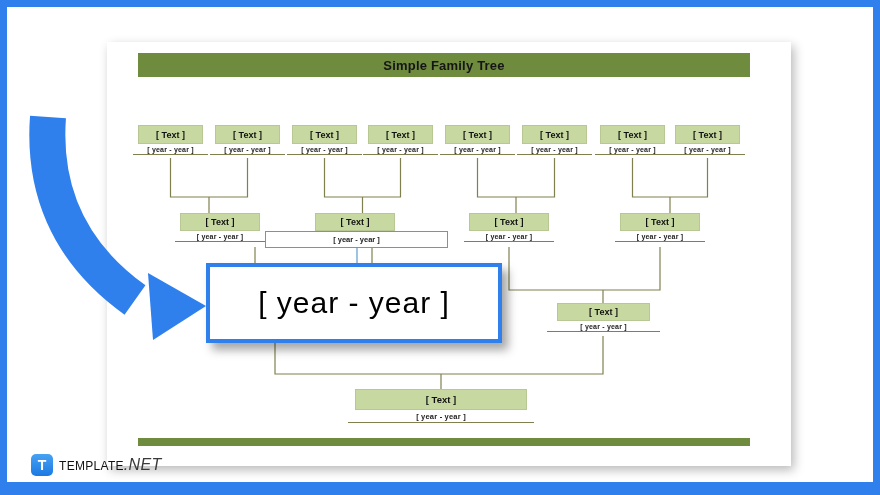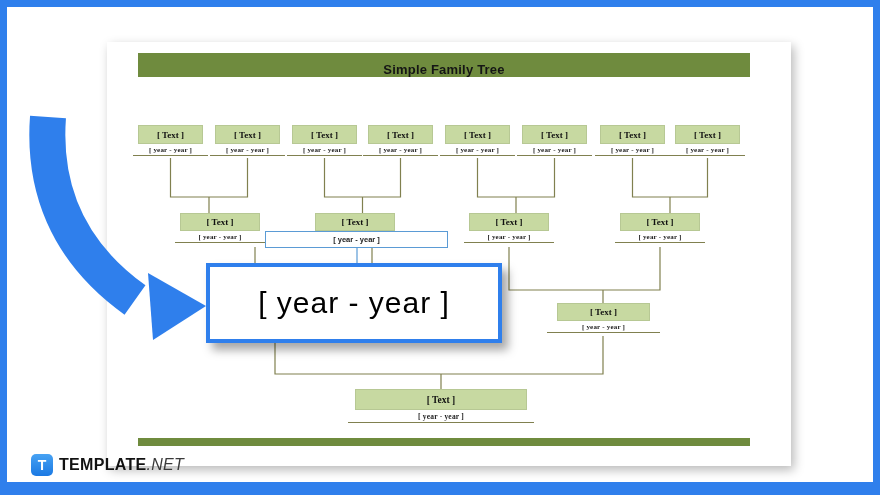--- a/index.html
+++ b/index.html
@@ -16,30 +16,30 @@
 
   
   .frame{position:absolute;inset:0;border:7px solid var(--accent-blue);
     border-bottom-width:13px;z-index:30;pointer-events:none;}
 
   
   .page{position:absolute;left:107px;top:42px;width:684px;height:424px;
     background:#fff;box-shadow:3px 4px 10px rgba(0,0,0,.28);z-index:1;}
 
   .title-bar{position:absolute;left:31px;top:11px;width:612px;height:24px;
-    background:var(--olive);display:flex;align-items:flex-end;justify-content:center;}
+    background:var(--olive);display:flex;align-items:center;justify-content:center;}
   .title-bar span{font-size:13px;font-weight:bold;color:#151515;letter-spacing:.2px;}
   .footer-bar{position:absolute;left:31px;top:396px;width:612px;height:8px;
     background:var(--olive);}
 
   svg.connectors{position:absolute;left:0;top:0;z-index:2;}
   svg.connectors path{stroke:var(--line-olive);stroke-width:1.2;fill:none;}
   svg.connectors path.blue-link{stroke:var(--selection-blue);}
 
-  .node{position:absolute;text-align:center;z-index:3;font-family:Liberation Serif, serif;}
+  .node{position:absolute;text-align:center;z-index:3;}
   .nbox{background:var(--box-green);border:1px solid rgba(0,0,0,.08);
     height:18px;display:flex;align-items:center;justify-content:center;
     font-weight:bold;font-size:9px;color:#101010;}
   .g1 .nbox{height:19px}
   .g4 .nbox{height:21px;font-size:9.5px}
   .nyears{margin:0 -5px;padding:2px 0 1px;border-bottom:1px solid var(--line-olive);
     font-size:7px;font-weight:bold;color:#1c1c1c;letter-spacing:.2px;}
   .g3 .nyears{margin:0 -10px}
   .g4 .nyears{margin:0 -7px;font-size:7.5px}
 
@@ -57,21 +57,21 @@
   svg.arrow{position:absolute;left:10px;top:95px;z-index:8;}
   svg.arrow .band{stroke:var(--accent-blue);stroke-width:36;fill:none;}
   svg.arrow .head{fill:var(--accent-blue);}
 
   .logo{position:absolute;left:31px;top:454px;z-index:10;display:flex;
     align-items:center;gap:6px;}
   .logo-icon{width:22px;height:22px;border-radius:5px;
     background:linear-gradient(#47a2f3,#1b79e3);color:#fff;
     display:flex;align-items:center;justify-content:center;
     font-size:14px;font-weight:bold;}
-  .logo-bold{font-size:16px;font-weight:bold;color:#121212;letter-spacing:.3px;}
+  .logo-bold{font-size:12px;font-weight:normal;color:#121212;letter-spacing:.3px;}
   .logo-light{font-size:16px;font-weight:normal;color:#3a3a3a;letter-spacing:.3px;font-style:italic;}
 </style>
 </head>
 <body>
 
 <div class="stage">
 
   <div class="page">
 
     <div class="title-bar">

